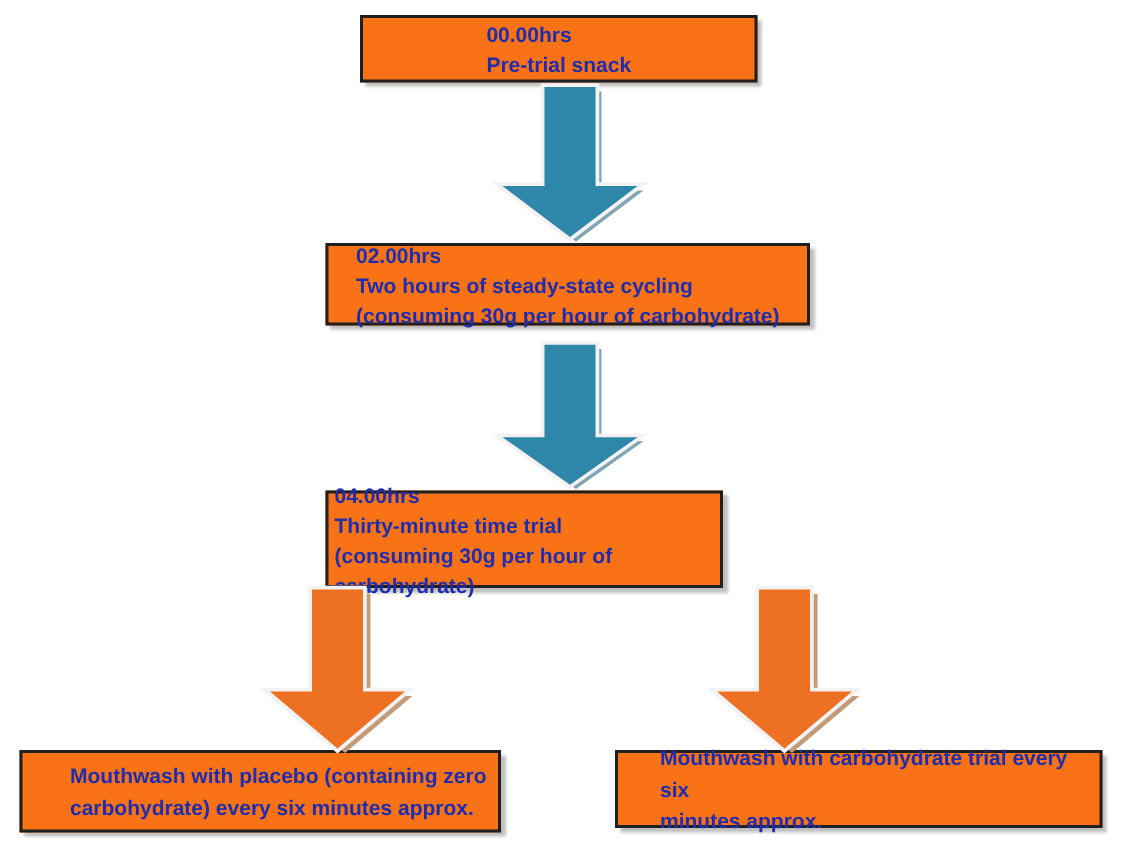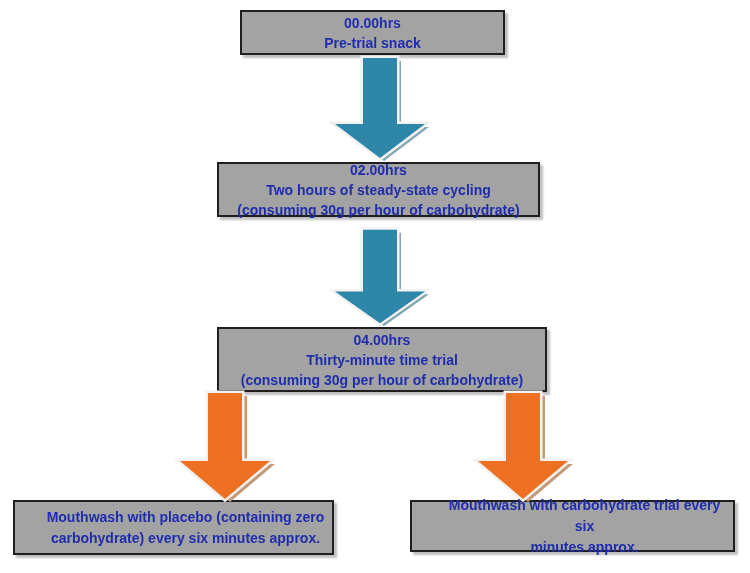--- a/index.html
+++ b/index.html
@@ -16,27 +16,27 @@
   .canvas{
     position:relative;
     width:750px;height:573px;
     background:#ffffff;
     font-family:"Liberation Sans", sans-serif;
     overflow:hidden;
   }
   .box{
     position:absolute;
     box-sizing:border-box;
-    background:#a3a3a3;
+    background:#f97316;
     border:2px solid var(--box-border);
     box-shadow:3px 3px 2px var(--box-shadow);
     display:flex;
     align-items:center;
     justify-content:center;
-    text-align:center;
+    text-align:left;
     z-index:1;
   }
   .box-text{
     white-space:pre-line;
     font-weight:bold;
     font-size:14px;
     line-height:20px;
     color:var(--text-blue);
     padding:0 4px;
   }
@@ -76,21 +76,21 @@
     <div class="box-text">02.00hrs
 Two hours of steady-state cycling
 (consuming 30g per hour of carbohydrate)</div>
   </div>
 
   <svg class="arrow arrow-blue" style="left:332px;top:228px;width:96px;height:97px;" viewBox="0 0 96 104" preserveAspectRatio="none">
     <path class="arrow-shadow" d="M31 2 H65 V68 H93 L48 102 L3 68 H31 Z" transform="translate(4,3)"></path>
     <path class="arrow-body" d="M31 2 H65 V68 H93 L48 102 L3 68 H31 Z"></path>
   </svg>
 
-  <div class="box" style="left:217px;top:327px;width:330px;height:65px;">
+  <div class="box" style="left:217px;top:327px;width:265px;height:65px;">
     <div class="box-text">04.00hrs
 Thirty-minute time trial
 (consuming 30g per hour of carbohydrate)</div>
   </div>
 
   <svg class="arrow arrow-orange" style="left:178px;top:391px;width:94px;height:110px;" viewBox="0 0 94 110" preserveAspectRatio="none">
     <path class="arrow-shadow" d="M30 2 H64 V70 H92 L47 108 L2 70 H30 Z" transform="translate(5,3)"></path>
     <path class="arrow-body" d="M30 2 H64 V70 H92 L47 108 L2 70 H30 Z"></path>
   </svg>
 

